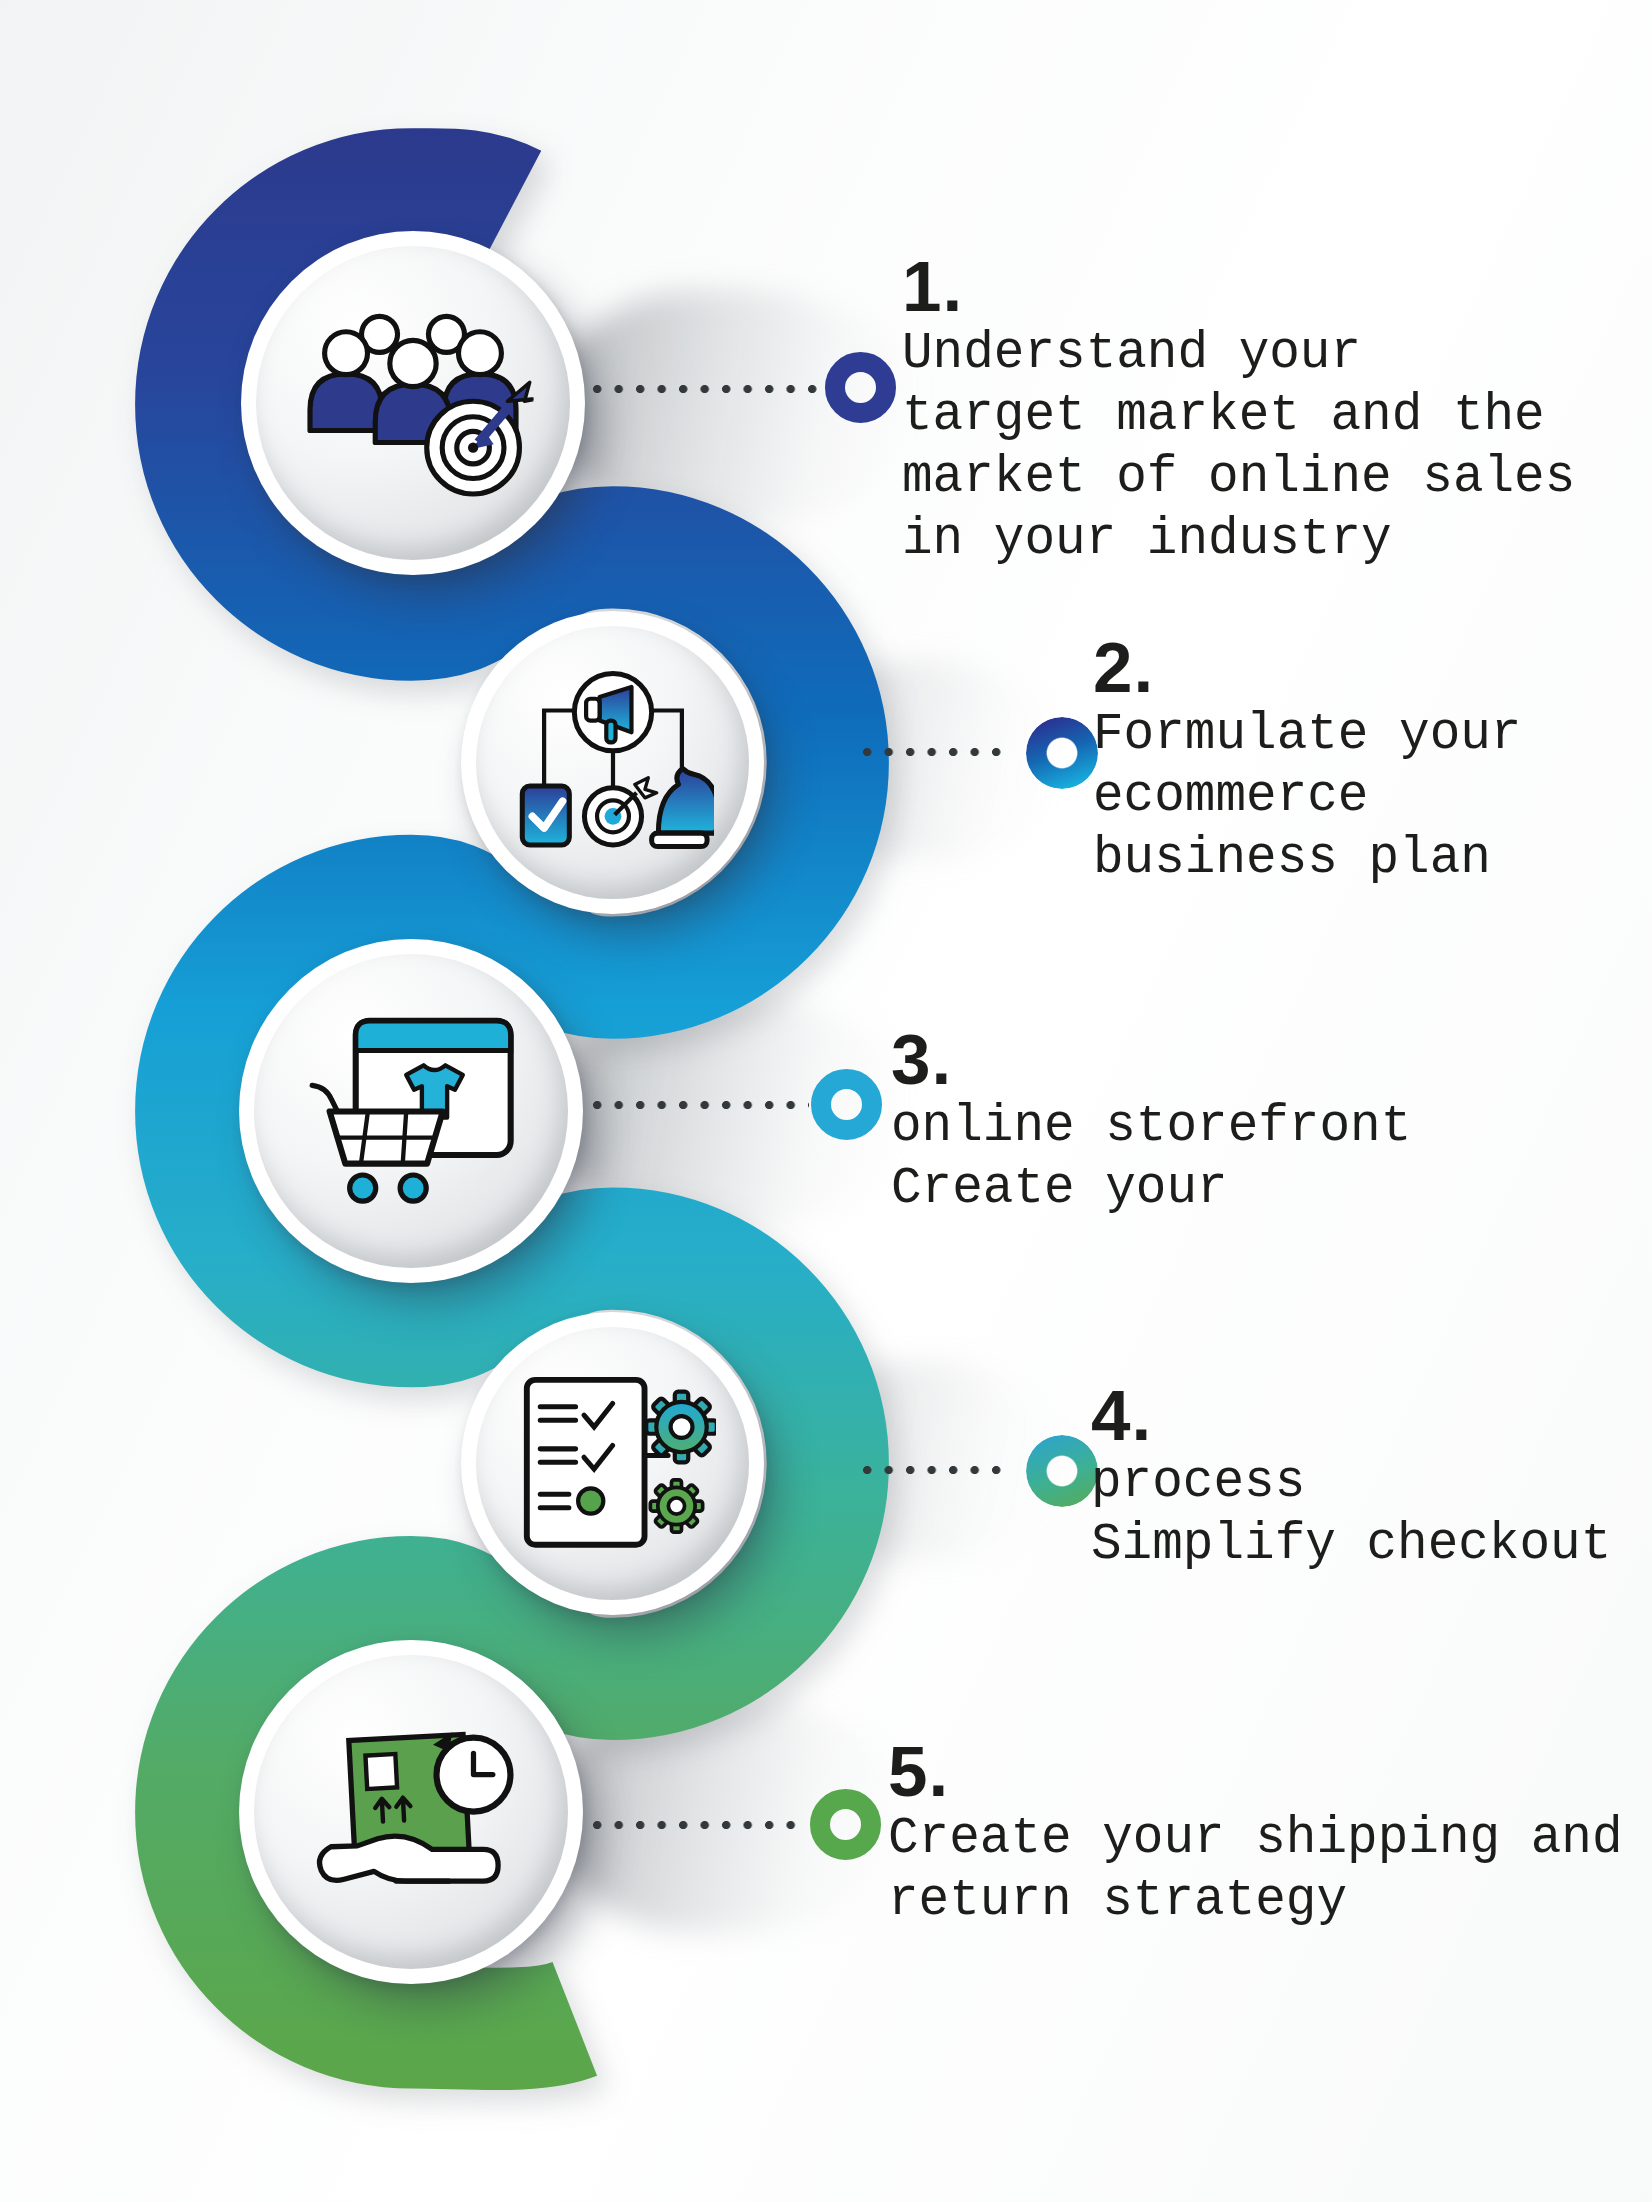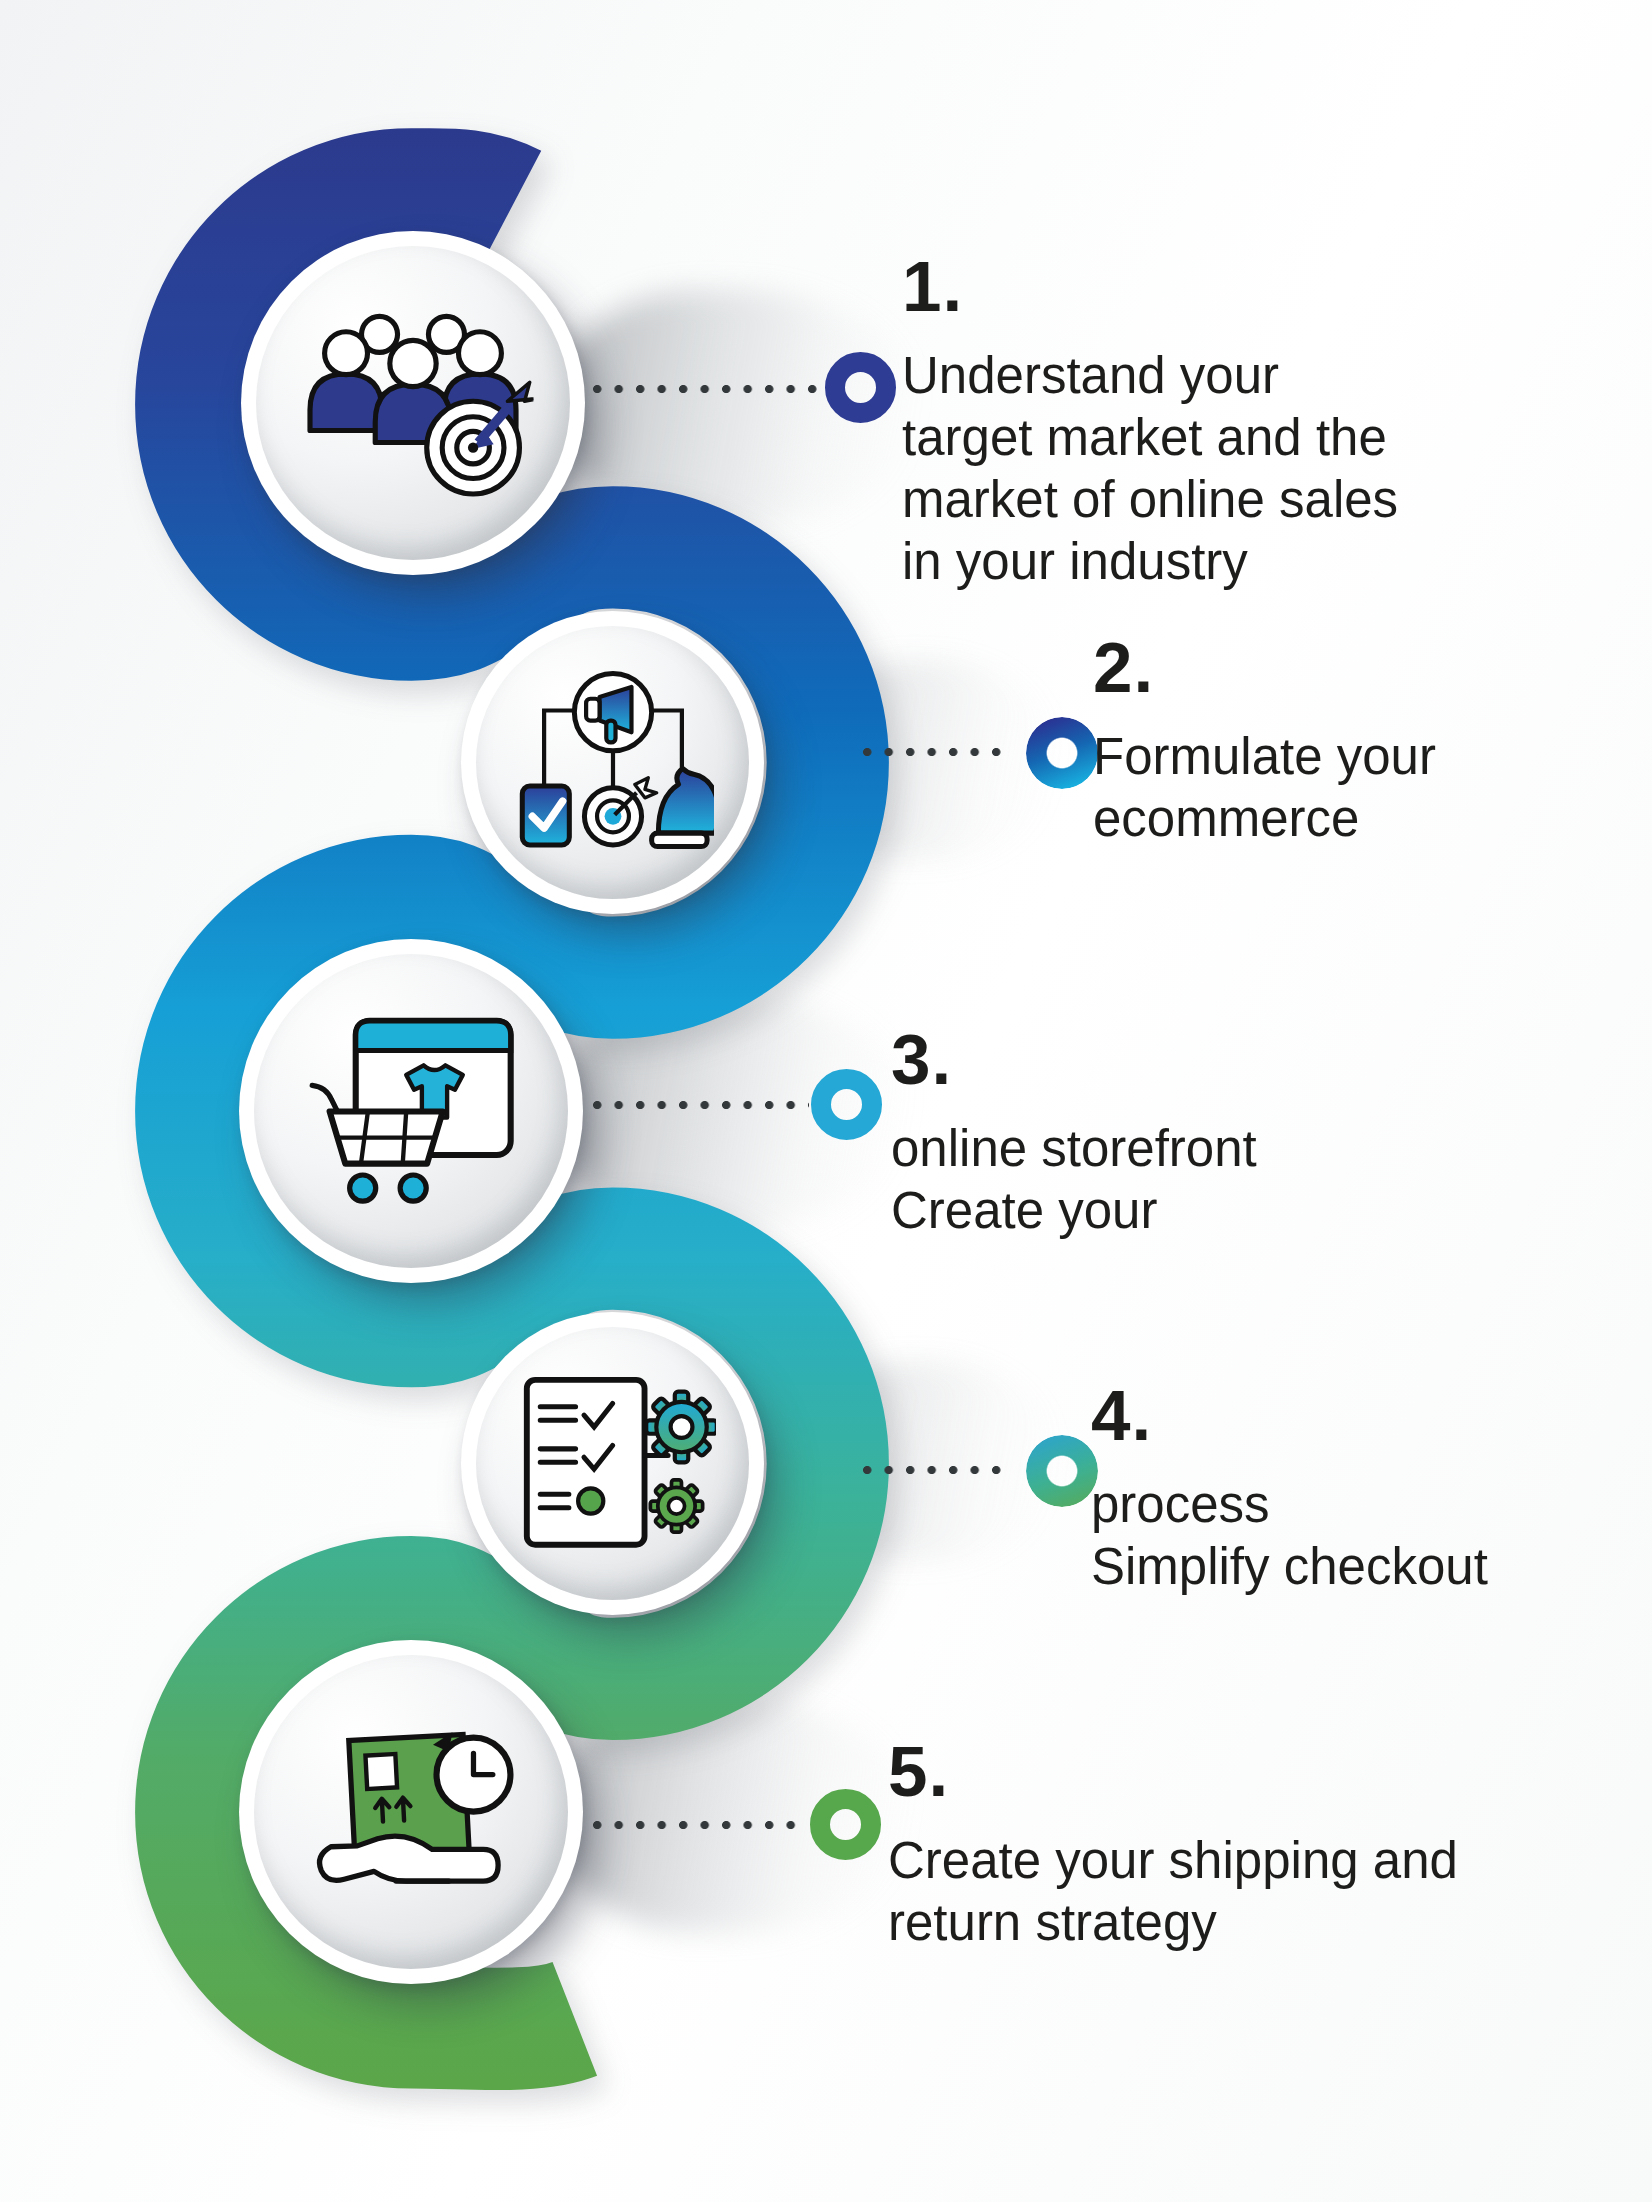--- a/index.html
+++ b/index.html
@@ -27,21 +27,21 @@
   .marker.solid3{border:20.6px solid #25a8d5;background:transparent;width:31px;height:31px;}
   .marker.solid5{border:20.6px solid #57a74c;background:transparent;width:31px;height:31px;}
   .marker.grad{
     -webkit-mask:radial-gradient(circle,rgba(0,0,0,0) 14.6px,#000 16px);
     mask:radial-gradient(circle,rgba(0,0,0,0) 14.6px,#000 16px);}
   .marker.grad2{background:linear-gradient(160deg,#2b2f90 8%,#1566b2 48%,#18b5e2 92%);}
   .marker.grad4{background:linear-gradient(160deg,#2da4cd 5%,#3db093 55%,#55ab5e 95%);}
   .step{position:absolute;color:#1d1d1b;}
   .step .num{font-size:71px;font-weight:700;line-height:71px;letter-spacing:0.9px;}
   .step .line{font-size:51px;font-weight:400;line-height:62px;white-space:nowrap;}
-  .step .lines{margin-top:23px;}
+  .step .lines{margin-top:1px;font-family:Liberation Mono, monospace;}
 </style>
 </head>
 <body>
 
 <div id="canvas">
 
   <div class="swoosh" style="left:551px;top:291px;width:370px;height:234px;"></div>
   <div class="swoosh small" style="left:804px;top:661px;width:258px;height:198px;"></div>
   <div class="swoosh" style="left:551px;top:996px;width:361px;height:234px;"></div>
   <div class="swoosh small" style="left:804px;top:1362px;width:258px;height:198px;"></div>
@@ -239,20 +239,21 @@
       <div class="line">market of online sales</div>
       <div class="line">in your industry</div>
     </div>
   </div>
 
   <div class="step" style="left:1093px;top:632px;">
     <div class="num">2.</div>
     <div class="lines">
       <div class="line">Formulate your</div>
       <div class="line">ecommerce</div>
+      <div class="line">business plan</div>
     </div>
   </div>
 
   <div class="step" style="left:891px;top:1024px;">
     <div class="num">3.</div>
     <div class="lines">
       <div class="line">online storefront</div>
       <div class="line">Create your</div>
     </div>
   </div>

